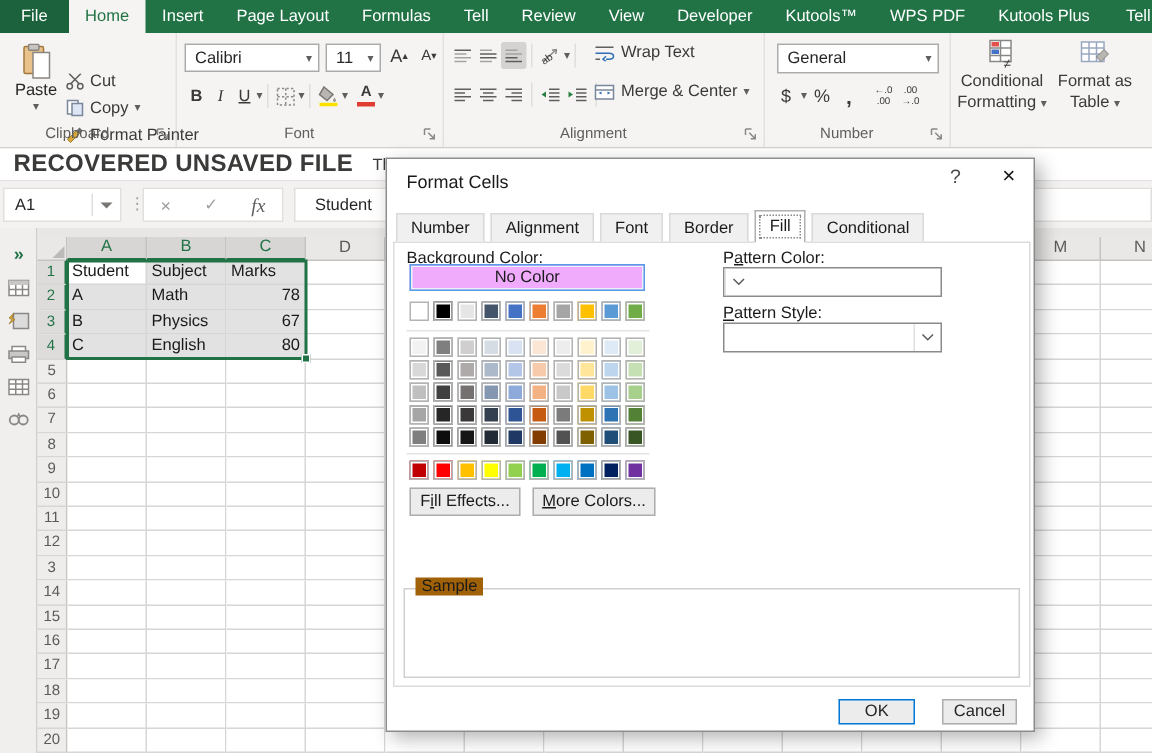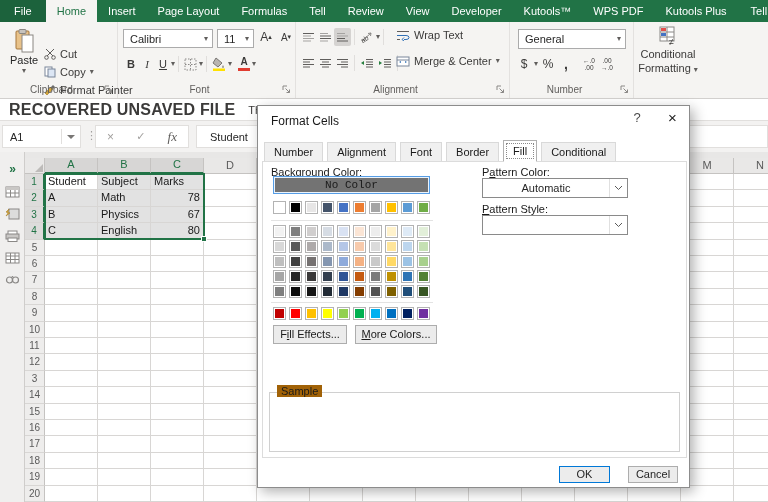--- a/index.html
+++ b/index.html
@@ -73,21 +73,21 @@
   .dlg { position:absolute; left:257px; top:105px; width:433px; height:383px; background:#fff; border:1px solid #8c8c8c; box-shadow:4px 4px 12px rgba(0,0,0,.3); z-index:50; }
   .dlg-title { position:absolute; left:13px; top:8px; font-size:12px; color:#1a1a1a; }
   .dlg-help { position:absolute; left:364px; top:0; width:30px; height:26px; text-align:center; line-height:24px; font-size:13px; color:#4a4a4a; }
   .dlg-close { position:absolute; left:398px; top:0; width:33px; height:26px; text-align:center; line-height:23px; font-size:15px; color:#1a1a1a; }
   #dtabs { position:absolute; left:6px; top:34px; display:flex; gap:4px; align-items:flex-end; z-index:2; }
   .dtab { height:19px; padding:0 9px; background:#f0f0f0; border:1px solid #d9d9d9; border-bottom:none; display:flex; align-items:center; font-size:11px; color:#1a1a1a; }
   .dtab.active { height:22px; background:#fff; border:1px solid #b0b0b0; border-bottom:1px solid #fff; outline:1px dotted #8a8a8a; outline-offset:-4px; margin-bottom:-1px; }
   .dpage { position:absolute; left:4px; top:55px; width:425px; height:297px; border:1px solid #dcdcdc; background:#fff; }
   .dlabel { position:absolute; font-size:11px; color:#1a1a1a; }
   .ak { text-decoration:underline; }
-  .nocolor { position:absolute; left:15px; top:70px; width:157px; height:18px; background:#737373; border:1px solid #569de5; box-shadow:inset 0 0 0 1px #eaf3fc; text-align:center; line-height:16px; font-size:11px; color:#1a1a1a;font-family:Liberation Mono, monospace; }
+  .nocolor { position:absolute; left:15px; top:70px; width:157px; height:18px; background:#f0abfc; border:1px solid #569de5; box-shadow:inset 0 0 0 1px #eaf3fc; text-align:center; line-height:16px; font-size:11px; color:#1a1a1a; }
   .swrowbox { position:absolute; left:15px; display:flex; gap:3px; }
   .sw { width:13px; height:13px; border:1px solid #b3b3b3; box-shadow:inset 0 0 0 1px #fff; }
   #pal-tints { position:absolute; left:15px; top:119px; display:flex; flex-direction:column; gap:2px; }
   #pal-tints .swrow { display:flex; gap:3px; }
   .palsep { position:absolute; left:13px; width:162px; height:1px; background:#e3e3e3; }
   .dbtn { position:absolute; height:19px; background:#ececec; border:1px solid #adadad; text-align:center; font-size:11px; color:#1a1a1a; line-height:17px; }
   .dcombo { position:absolute; height:20px; background:#fff; border:1px solid #8a8a8a; display:flex; }
   .dcombo .dval { flex:1; text-align:center; line-height:18px; font-size:11px; }
   .dcombo .ddrop { width:18px; border-left:1px solid #e0e0e0; display:flex; align-items:center; justify-content:center; }
   .samplebox { position:absolute; left:11px; top:286px; width:411px; height:60px; border:1px solid #d0d0d0; }
@@ -356,20 +356,31 @@
       <svg width="20" height="20" viewBox="0 0 20 20">
           <rect x="2" y="1" width="14" height="14" fill="#fff" stroke="#8a8886"></rect>
           <line x1="2" y1="6" x2="16" y2="6" stroke="#8a8886"></line>
           <line x1="2" y1="11" x2="16" y2="11" stroke="#8a8886"></line>
           <line x1="9" y1="1" x2="9" y2="15" stroke="#8a8886"></line>
           <rect x="3" y="2" width="5" height="3" fill="#e2504c"></rect>
           <rect x="3" y="7" width="5" height="3" fill="#4472c4"></rect>
           <text x="11" y="19" font-size="9" fill="#3b3a39">≠</text>
         </svg>
       <span class="twolab"><span>Conditional</span><br><span>Formatting</span> <span class="caret">▾</span></span>
+    </div>
+    <div style="position:absolute; left:68px; top:4px; width:56px; display:flex; flex-direction:column; align-items:center; gap:2px;">
+      <svg width="20" height="20" viewBox="0 0 20 20">
+          <rect x="1" y="2" width="15" height="13" fill="#fff" stroke="#9aa7c0"></rect>
+          <line x1="1" y1="6" x2="16" y2="6" stroke="#9aa7c0"></line>
+          <line x1="1" y1="10" x2="16" y2="10" stroke="#9aa7c0"></line>
+          <line x1="6" y1="2" x2="6" y2="15" stroke="#9aa7c0"></line>
+          <line x1="11" y1="2" x2="11" y2="15" stroke="#9aa7c0"></line>
+          <path d="M11 12 L16 7 L19 10 L14 15 Z" fill="#b9b5b1" stroke="#7a7774" stroke-width=".6"></path>
+        </svg>
+      <span class="twolab"><span>Format as</span><br><span>Table</span> <span class="caret">▾</span></span>
     </div>
 
   </div>
 </div>
 
 <div class="recovered">
   <b>RECOVERED UNSAVED FILE</b>
   <span class="msg">This is a recovered file that</span>
 </div>
 
@@ -871,21 +882,20 @@
     <span>F</span><span class="ak">i</span><span>ll Effects...</span>
   </div>
   <div class="dbtn" style="left:97px; top:219px; width:82px;">
     <span></span><span class="ak">M</span><span>ore Colors...</span>
   </div>
 
   <div class="dlabel" style="left:224px; top:60px;">
     <span>P</span><span class="ak">a</span><span>ttern Color:</span>
   </div>
   <div class="dcombo" style="left:224px; top:72px; width:146px;">
-    <span class="dval">Automatic</span>
     <span class="ddrop">
         <svg width="9" height="6" viewBox="0 0 9 6">
           <polyline points="1,1 4.5,4.5 8,1" fill="none" stroke="#5a5a5a"></polyline>
         </svg>
       </span>
   </div>
   <div class="dlabel" style="left:224px; top:97px;">
     <span></span><span class="ak">P</span><span>attern Style:</span>
   </div>
   <div class="dcombo" style="left:224px; top:109px; width:146px;">

